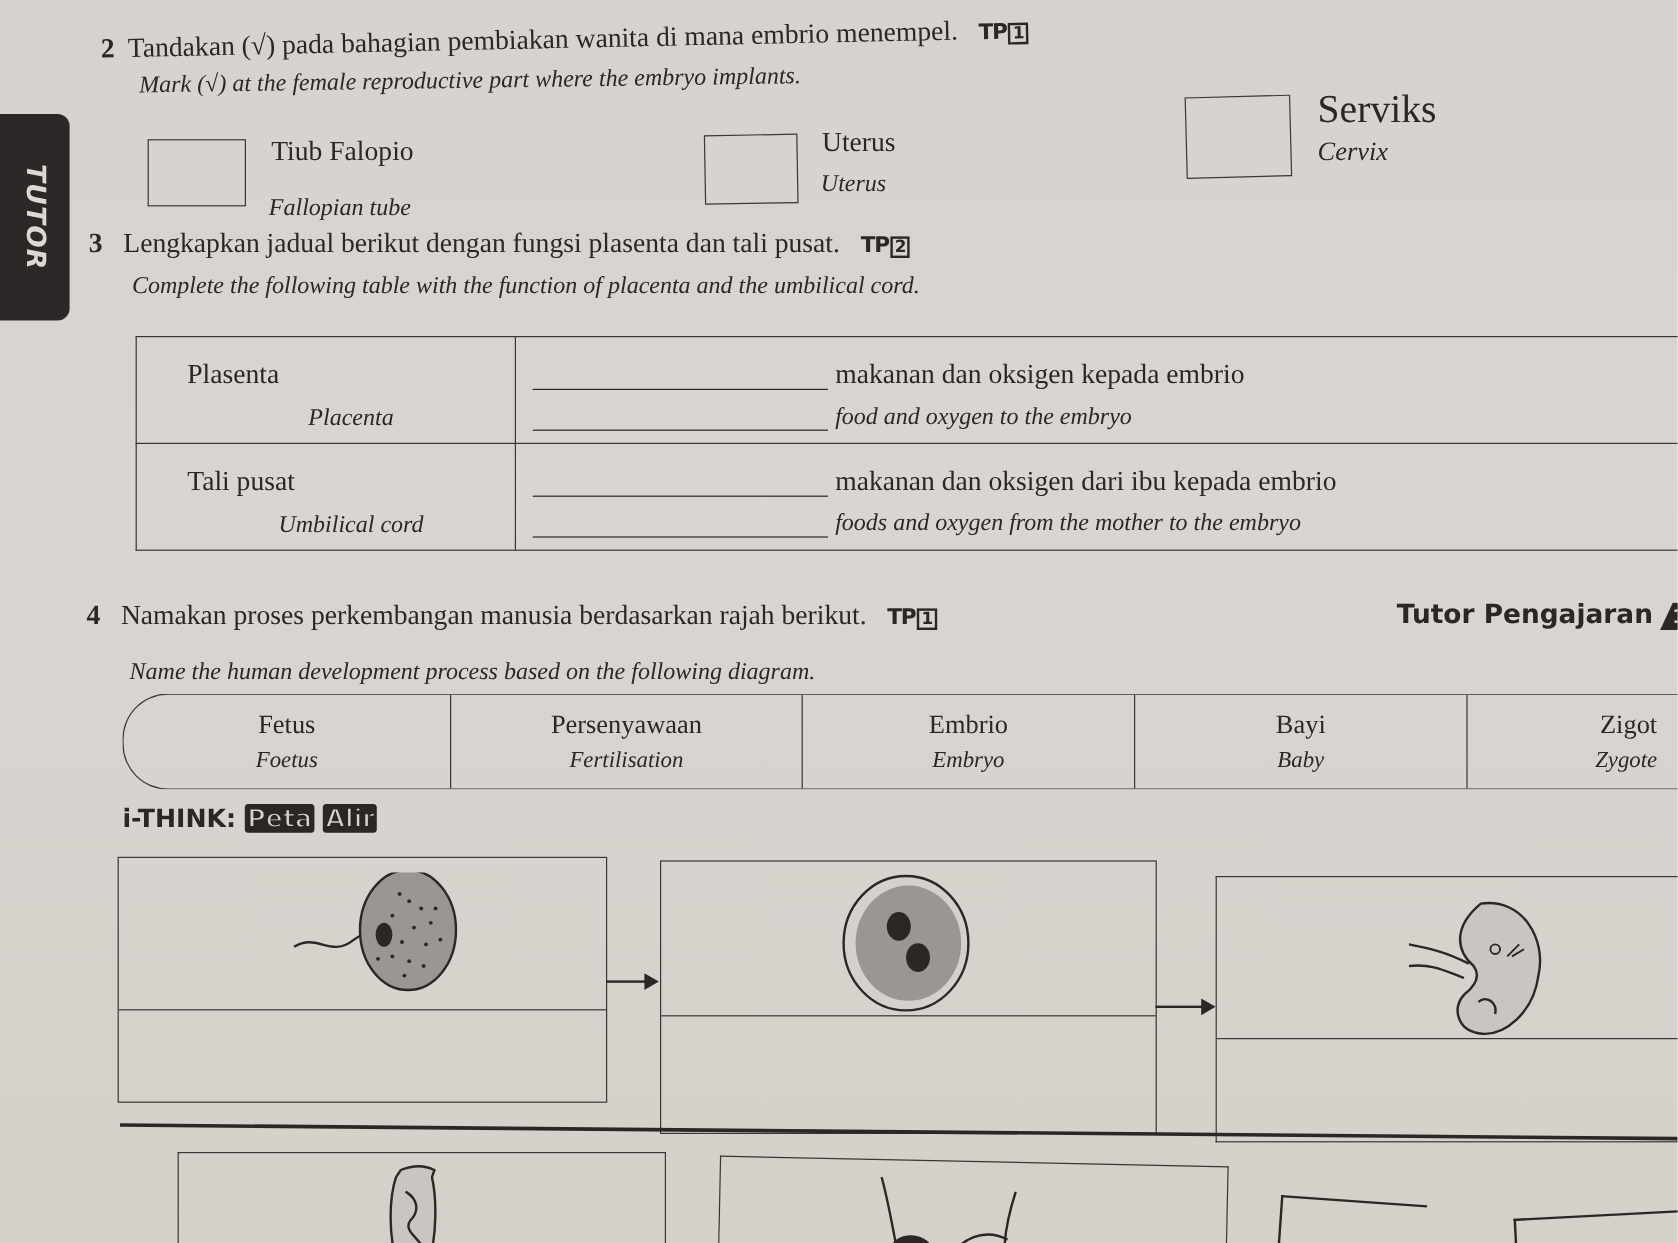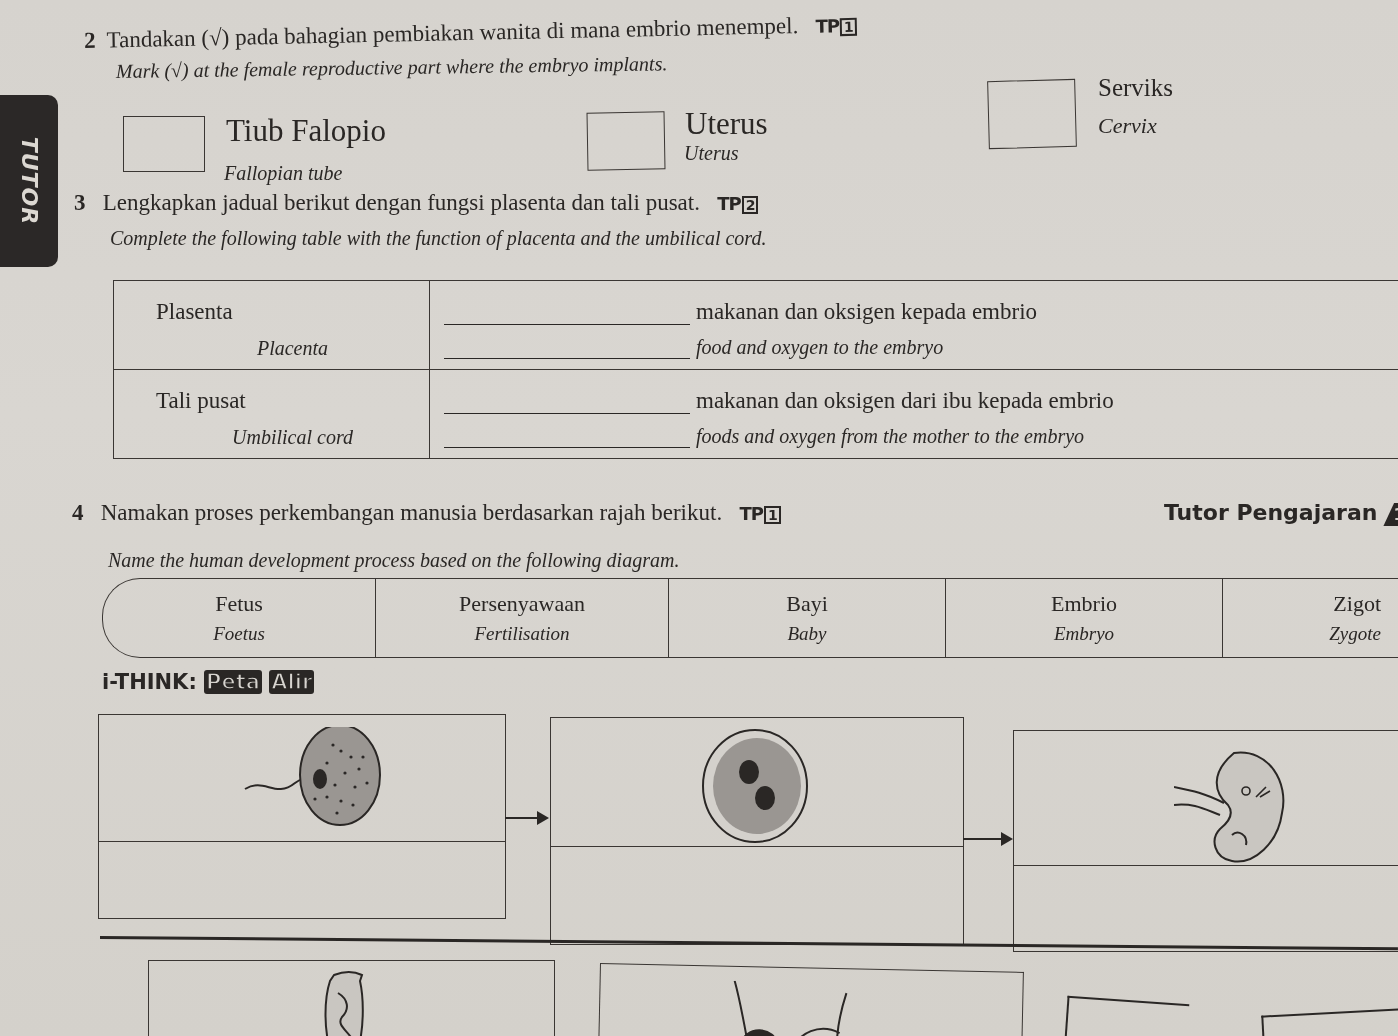--- a/index.html
+++ b/index.html
@@ -8,21 +8,21 @@
     background: linear-gradient(180deg,#d6d3ce 0%,#d9d6d1 40%,#d4d1cb 100%);
     font-family:"Liberation Serif","DejaVu Serif",serif; color:#2a2725;
   }
   .abs { position:absolute; }
   .q-num { font-weight:bold; }
   .q-main { font-size:23px; white-space:nowrap; }
   .q-sub { font-size:20px; font-style:italic; white-space:nowrap; }
   .tp { font-family:"DejaVu Sans","Liberation Sans",sans-serif; font-weight:bold; font-size:18px; letter-spacing:-1px; }
   .tp .tp-box { display:inline-block; border:2px solid #2a2725; padding:0 2px; font-size:14px; line-height:14px; margin-left:1px; }
   .checkbox { position:absolute; border:1.6px solid #3a3633; background:transparent; cursor:pointer; }
-  .opt-main { font-size:31px; }
+  .opt-main { font-size:23px; }
   .opt-sub { font-size:20px; font-style:italic; }
   .side-tab {
     position:absolute; left:0; top:95px; width:58px; height:172px;
     background:#2b2827; border-radius:0 10px 10px 0;
   }
   .side-tab span {
     position:absolute; left:50%; top:50%; transform:translate(-50%,-50%) rotate(90deg);
     font-family:"DejaVu Sans",sans-serif; font-weight:bold; font-style:italic;
     color:#dcd8d2; font-size:22px; letter-spacing:1px; white-space:nowrap;
   }
@@ -69,21 +69,21 @@
 
 <div class="checkbox" style="left:123px; top:116px; width:80px; height:54px;"></div>
 <div class="abs opt-main" style="left:226px; top:113px;">Tiub Falopio</div>
 <div class="abs opt-sub" style="left:224px; top:162px;">Fallopian tube</div>
 
 <div class="checkbox" style="left:587px; top:112px; width:76px; height:56px; transform:rotate(-1deg);"></div>
 <div class="abs opt-main" style="left:685px; top:106px;">Uterus</div>
 <div class="abs opt-sub" style="left:684px; top:142px;">Uterus</div>
 
 <div class="checkbox" style="left:988px; top:80px; width:86px; height:66px; transform:rotate(-1.5deg);"></div>
-<div class="abs opt-main" style="left:1098px; top:74px; font-size:25px;">Serviks</div>
+<div class="abs opt-main" style="left:1098px; top:74px; font-size:33px;">Serviks</div>
 <div class="abs opt-sub" style="left:1098px; top:113px; font-size:22px;">Cervix</div>
 
 <div class="abs q-main" style="left:74px; top:190px;">
   <span class="q-num">3</span>&nbsp;&nbsp;
   <span>Lengkapkan jadual berikut dengan fungsi plasenta dan tali pusat.</span>&nbsp;&nbsp;
   <span class="tp"><span>TP</span><span class="tp-box">2</span></span>
 </div>
 <div class="abs q-sub" style="left:110px; top:227px;">Complete the following table with the function of placenta and the umbilical cord.</div>
 
 <table class="fn-table">
@@ -137,26 +137,26 @@
 <div class="word-strip">
   <div class="word-cell" style="width:272px;">
     <span class="m">Fetus</span>
     <span class="s">Foetus</span>
   </div>
   <div class="word-cell" style="width:292px;">
     <span class="m">Persenyawaan</span>
     <span class="s">Fertilisation</span>
   </div>
   <div class="word-cell" style="width:276px;">
+    <span class="m">Embrio</span>
+    <span class="s">Embryo</span>
+  </div>
+  <div class="word-cell" style="width:276px;">
     <span class="m">Bayi</span>
     <span class="s">Baby</span>
-  </div>
-  <div class="word-cell" style="width:276px;">
-    <span class="m">Embrio</span>
-    <span class="s">Embryo</span>
   </div>
   <div class="word-cell" style="flex:1; border-right:none; align-items:flex-end; padding-right:22px;">
     <span class="m">Zigot</span>
     <span class="s">Zygote</span>
   </div>
 </div>
 
 <div class="ithink">
   <span>i-THINK:</span>
   <span class="outline">Peta</span>

